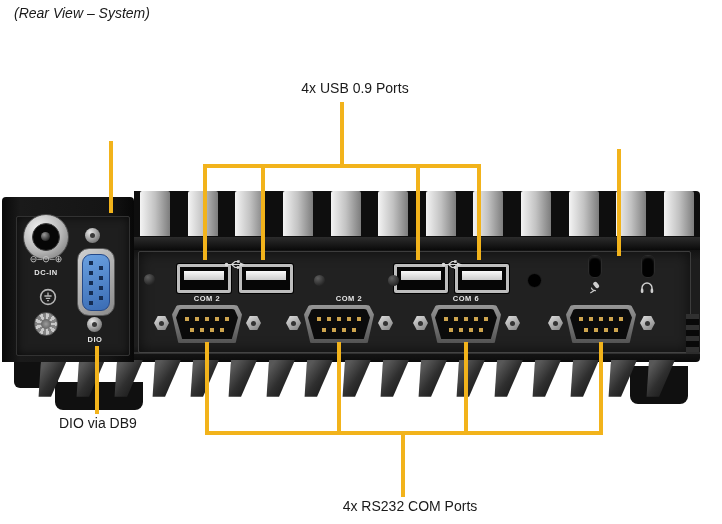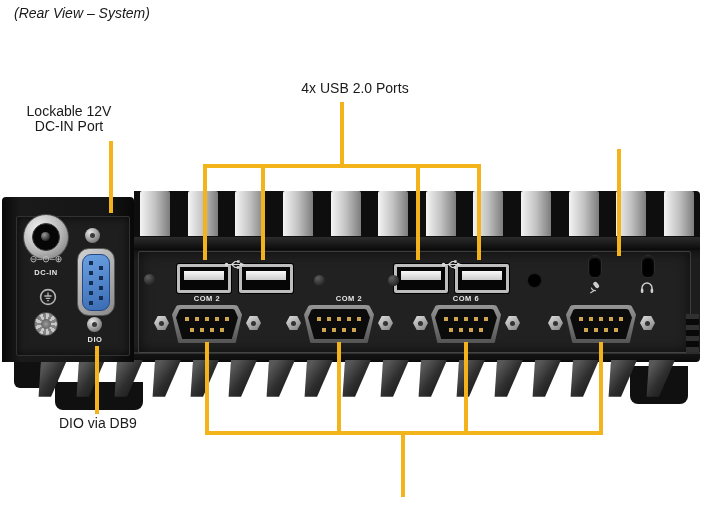--- a/index.html
+++ b/index.html
@@ -91,26 +91,23 @@
        clip-path:polygon(25% 0,75% 0,100% 50%,75% 100%,25% 100%,0 50%);}
   .hex b{position:absolute;left:5px;top:4.5px;width:5px;height:5px;border-radius:50%;background:#333;}
 </style>
 </head>
 <body>
 
 <div id="stage">
 
   <div class="lbl" style="left:2px;right:0;top:6px;text-align:left;font-style:italic;margin-left:12px;">(Rear View – System)</div>
 
-  <div class="lbl" style="left:8px;top:104px;width:122px;text-align:center;white-space:normal;">
-    <span>Lockable 12V</span><br>
-    <span>DC-IN Port</span>
-  </div>
-  <div class="lbl" style="left:255px;top:81px;width:200px;text-align:center;">4x USB 2.0 Ports</div>
+  <div class="lbl" style="left:255px;top:81px;width:200px;text-align:center;">4x USB 0.9 Ports</div>
   <div class="lbl" style="left:59px;top:416px;">DIO via DB9</div>
+  <div class="lbl" style="left:310px;top:499px;width:200px;text-align:center;">4x RS232 COM Ports</div>
 
   <div class="yl" style="left:109px;top:141px;width:4px;height:72px;"></div>
   <div class="yl" style="left:340px;top:102px;width:4px;height:64px;"></div>
   <div class="yl" style="left:203px;top:164px;width:278px;height:4px;"></div>
   <div class="yl" style="left:203px;top:164px;width:4px;height:96px;"></div>
   <div class="yl" style="left:261px;top:164px;width:4px;height:96px;"></div>
   <div class="yl" style="left:416px;top:164px;width:4px;height:96px;"></div>
   <div class="yl" style="left:477px;top:164px;width:4px;height:96px;"></div>
   <div class="yl" style="left:617px;top:149px;width:4px;height:107px;"></div>
   <div class="yl" style="left:95px;top:346px;width:4px;height:68px;"></div>

